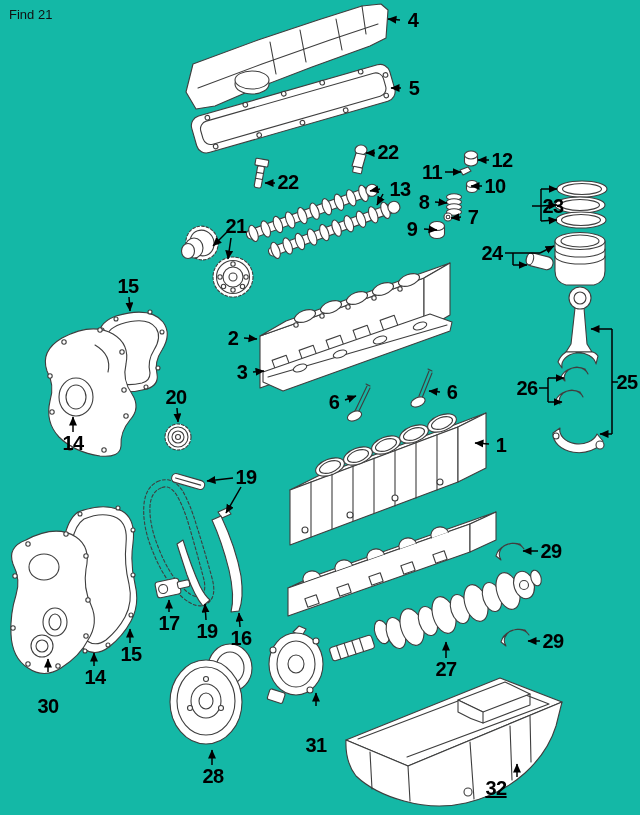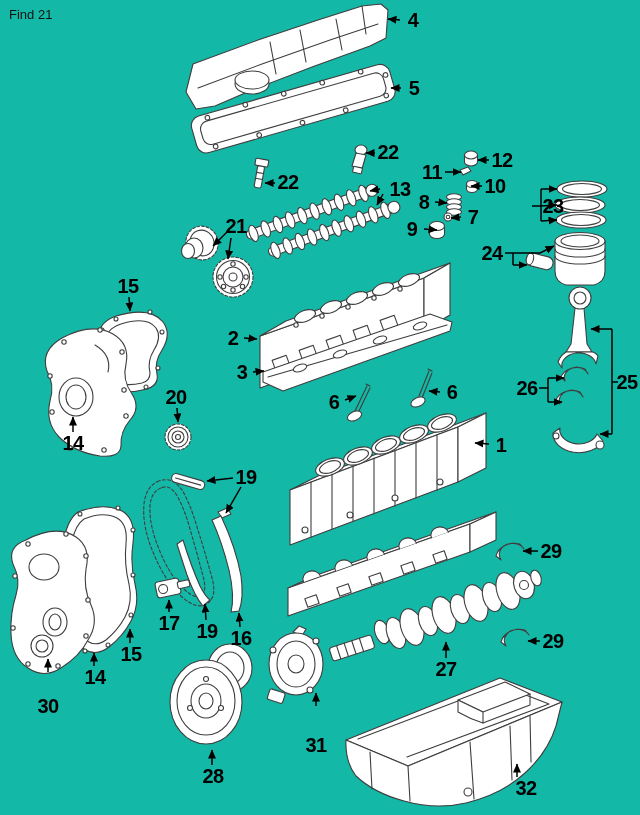--- a/index.html
+++ b/index.html
@@ -495,14 +495,14 @@
     <div class="callout" style="left: 169px; top: 623px;">17</div>
     <div class="callout" style="left: 207px; top: 631px;">19</div>
     <div class="callout" style="left: 241px; top: 638px;">16</div>
     <div class="callout" style="left: 553px; top: 641px;">29</div>
     <div class="callout" style="left: 446px; top: 669px;">27</div>
     <div class="callout" style="left: 48px; top: 706px;">30</div>
     <div class="callout" style="left: 95px; top: 677px;">14</div>
     <div class="callout" style="left: 131px; top: 654px;">15</div>
     <div class="callout" style="left: 213px; top: 776px;">28</div>
     <div class="callout" style="left: 316px; top: 717px; margin-top: 28px;">31</div>
-    <div class="callout" style="left: 526px; top: 788px;">32</div>
+    <div class="callout" style="left: 496px; top: 788px; text-decoration: underline;">32</div>
   </div>
 
 </body></html>

